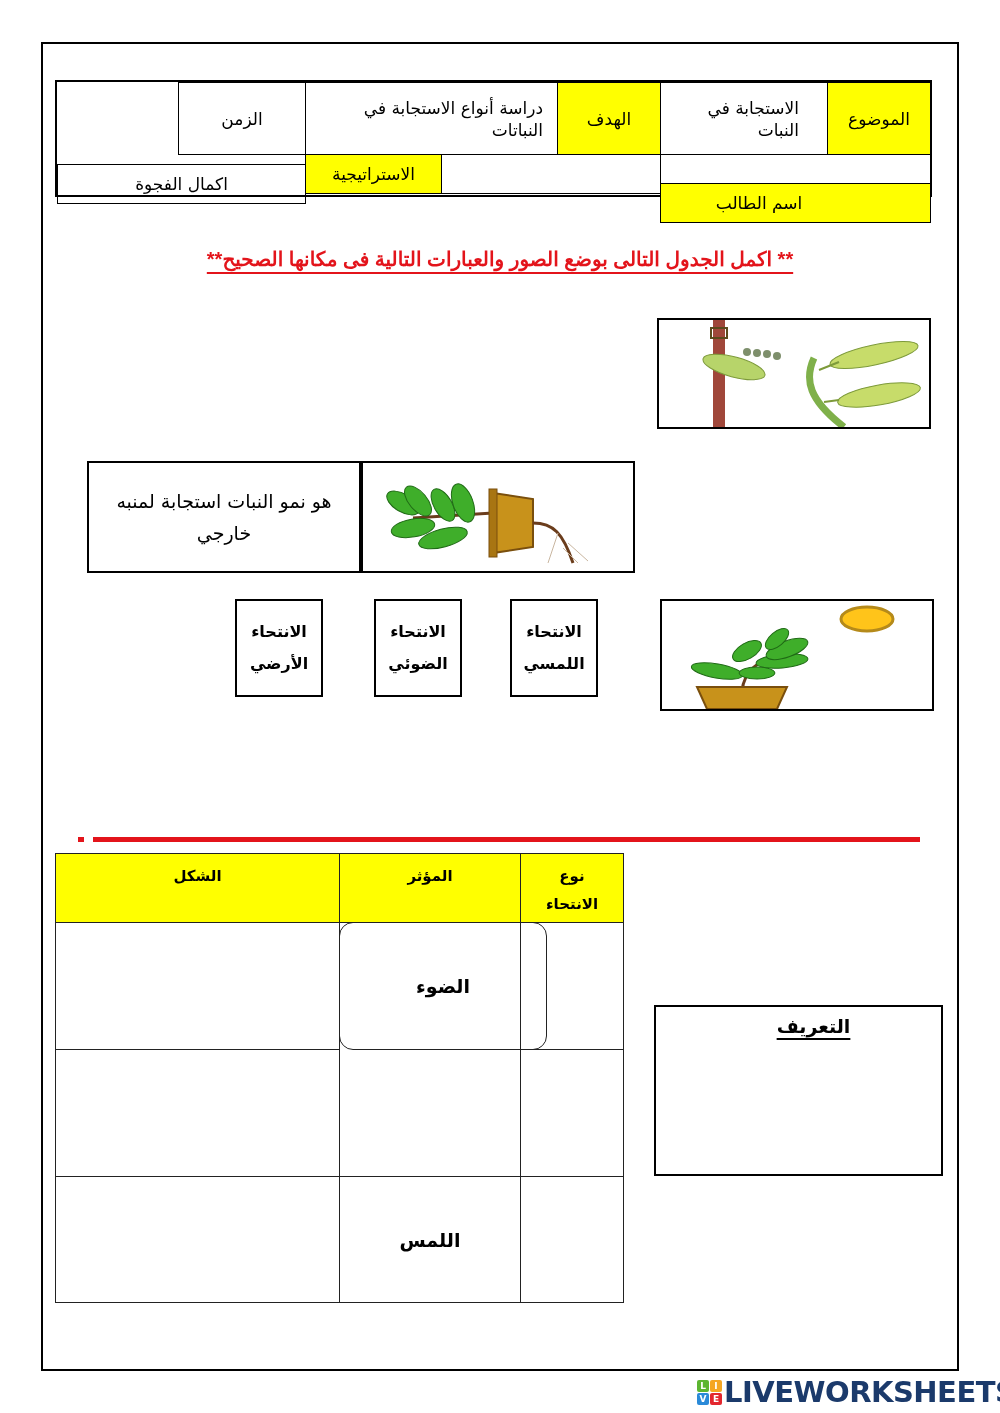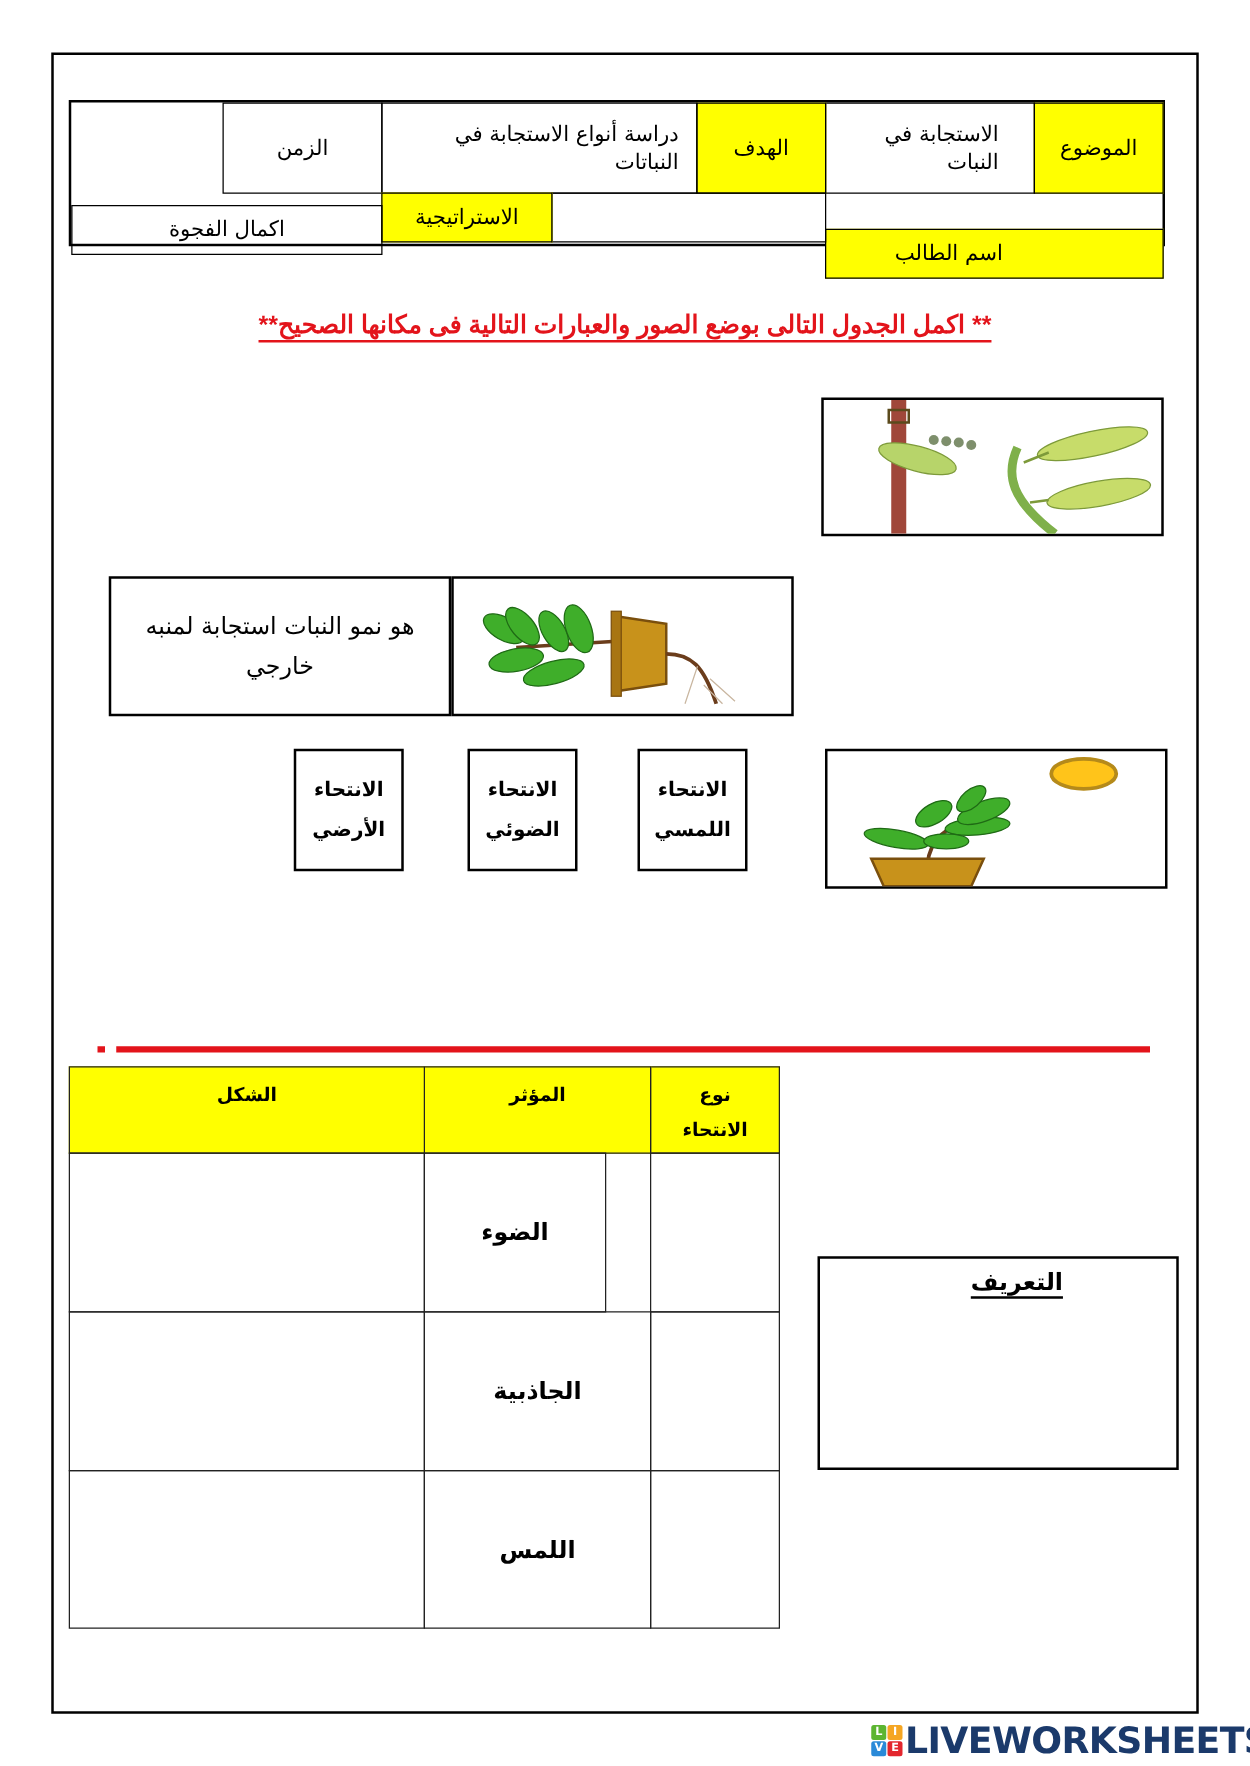--- a/index.html
+++ b/index.html
@@ -144,32 +144,29 @@
   <div class="tcell thead" style="left:284px;top:0;width:182px;height:70px;">
     <span>المؤثر</span>
   </div>
   <div class="tcell thead" style="left:0;top:0;width:285px;height:70px;">
     <span>الشكل</span>
   </div>
 
   <div class="tcell" style="left:465px;top:69px;width:104px;height:128px;">
       <span></span>
     </div>
-  <div class="tcell" style="left:284px;top:69px;width:146px;height:128px;">
+  <div class="tcell" style="left:284px;top:69px;width:208px;height:128px;border-radius:14px;">
       <span>الضوء</span>
     </div>
   <div class="tcell" style="left:0;top:69px;width:285px;height:128px;">
       <span></span>
     </div>
 
   <div class="tcell" style="left:465px;top:196px;width:104px;height:128px;">
       <span></span>
-    </div>
-  <div class="tcell" style="left:284px;top:196px;width:182px;height:128px;">
-      <span>الجاذبية</span>
     </div>
   <div class="tcell" style="left:0;top:196px;width:285px;height:128px;">
       <span></span>
     </div>
 
   <div class="tcell" style="left:465px;top:323px;width:104px;height:127px;">
       <span></span>
     </div>
   <div class="tcell" style="left:284px;top:323px;width:182px;height:127px;">
       <span>اللمس</span>

